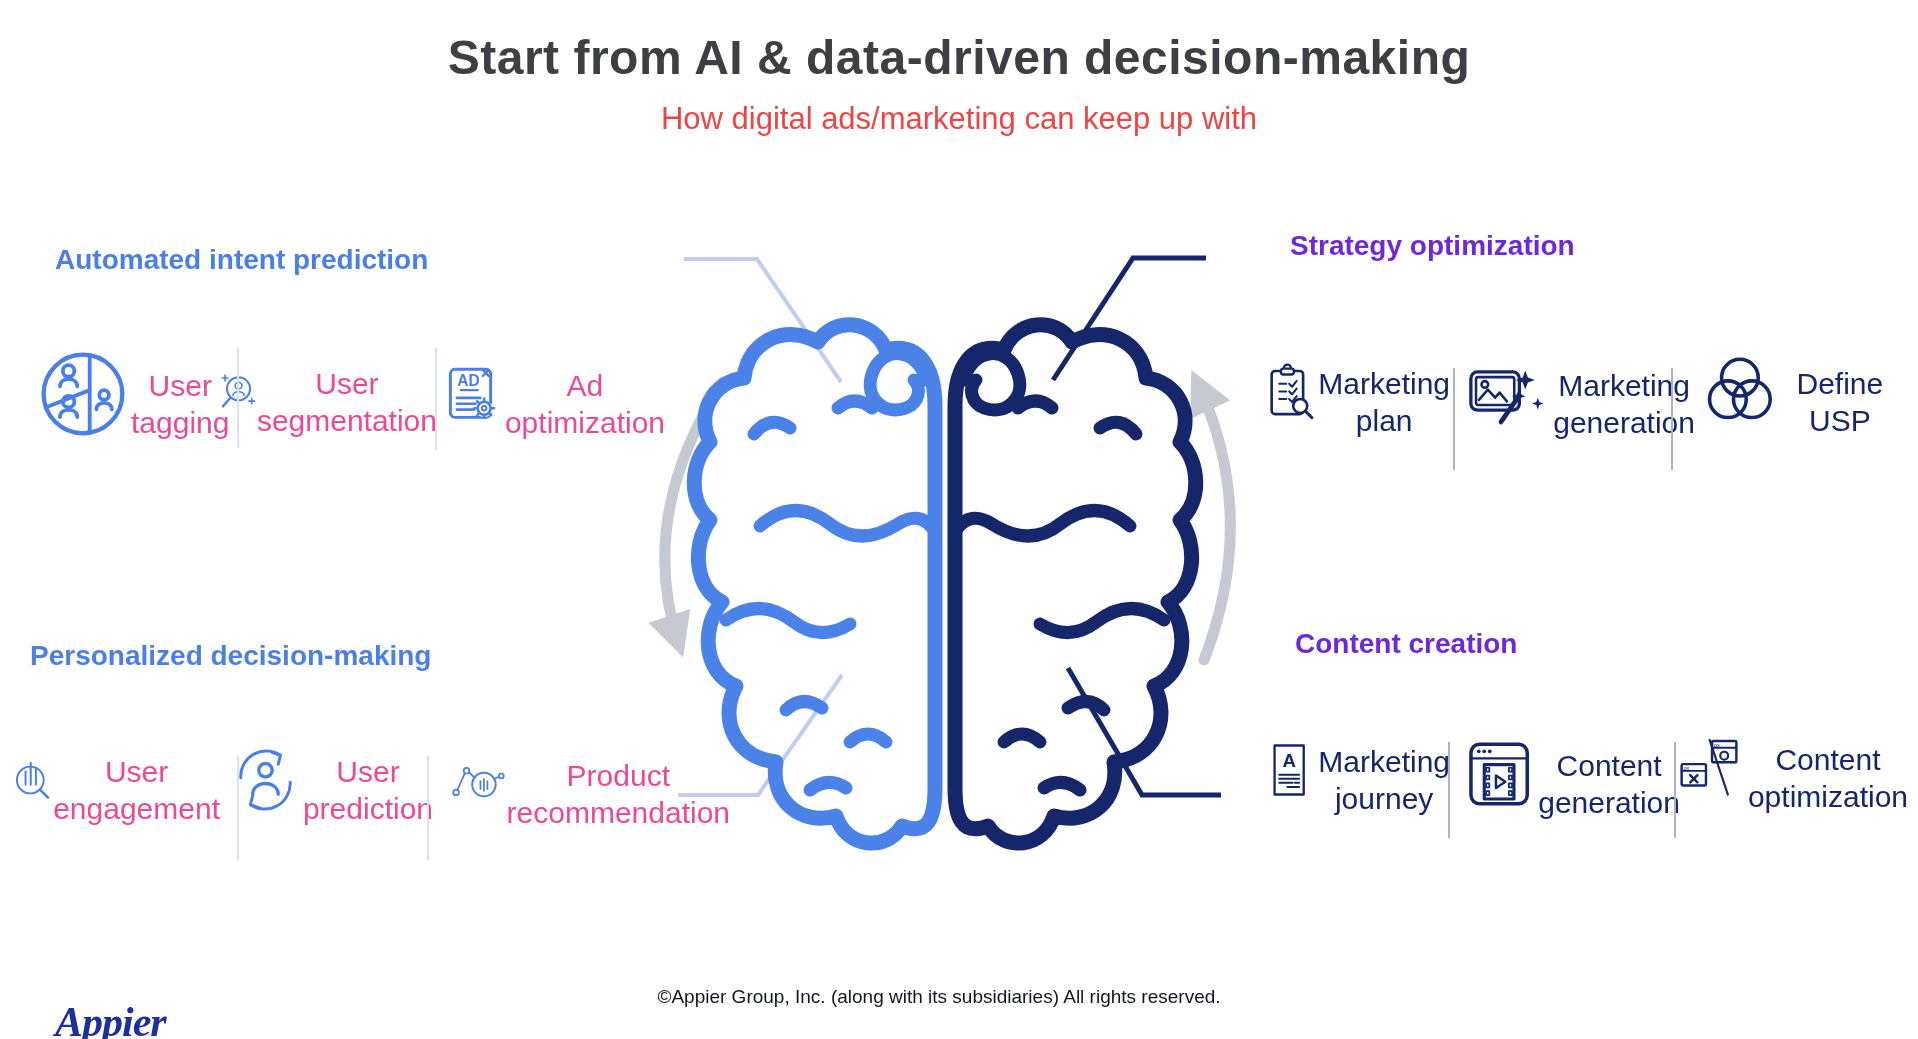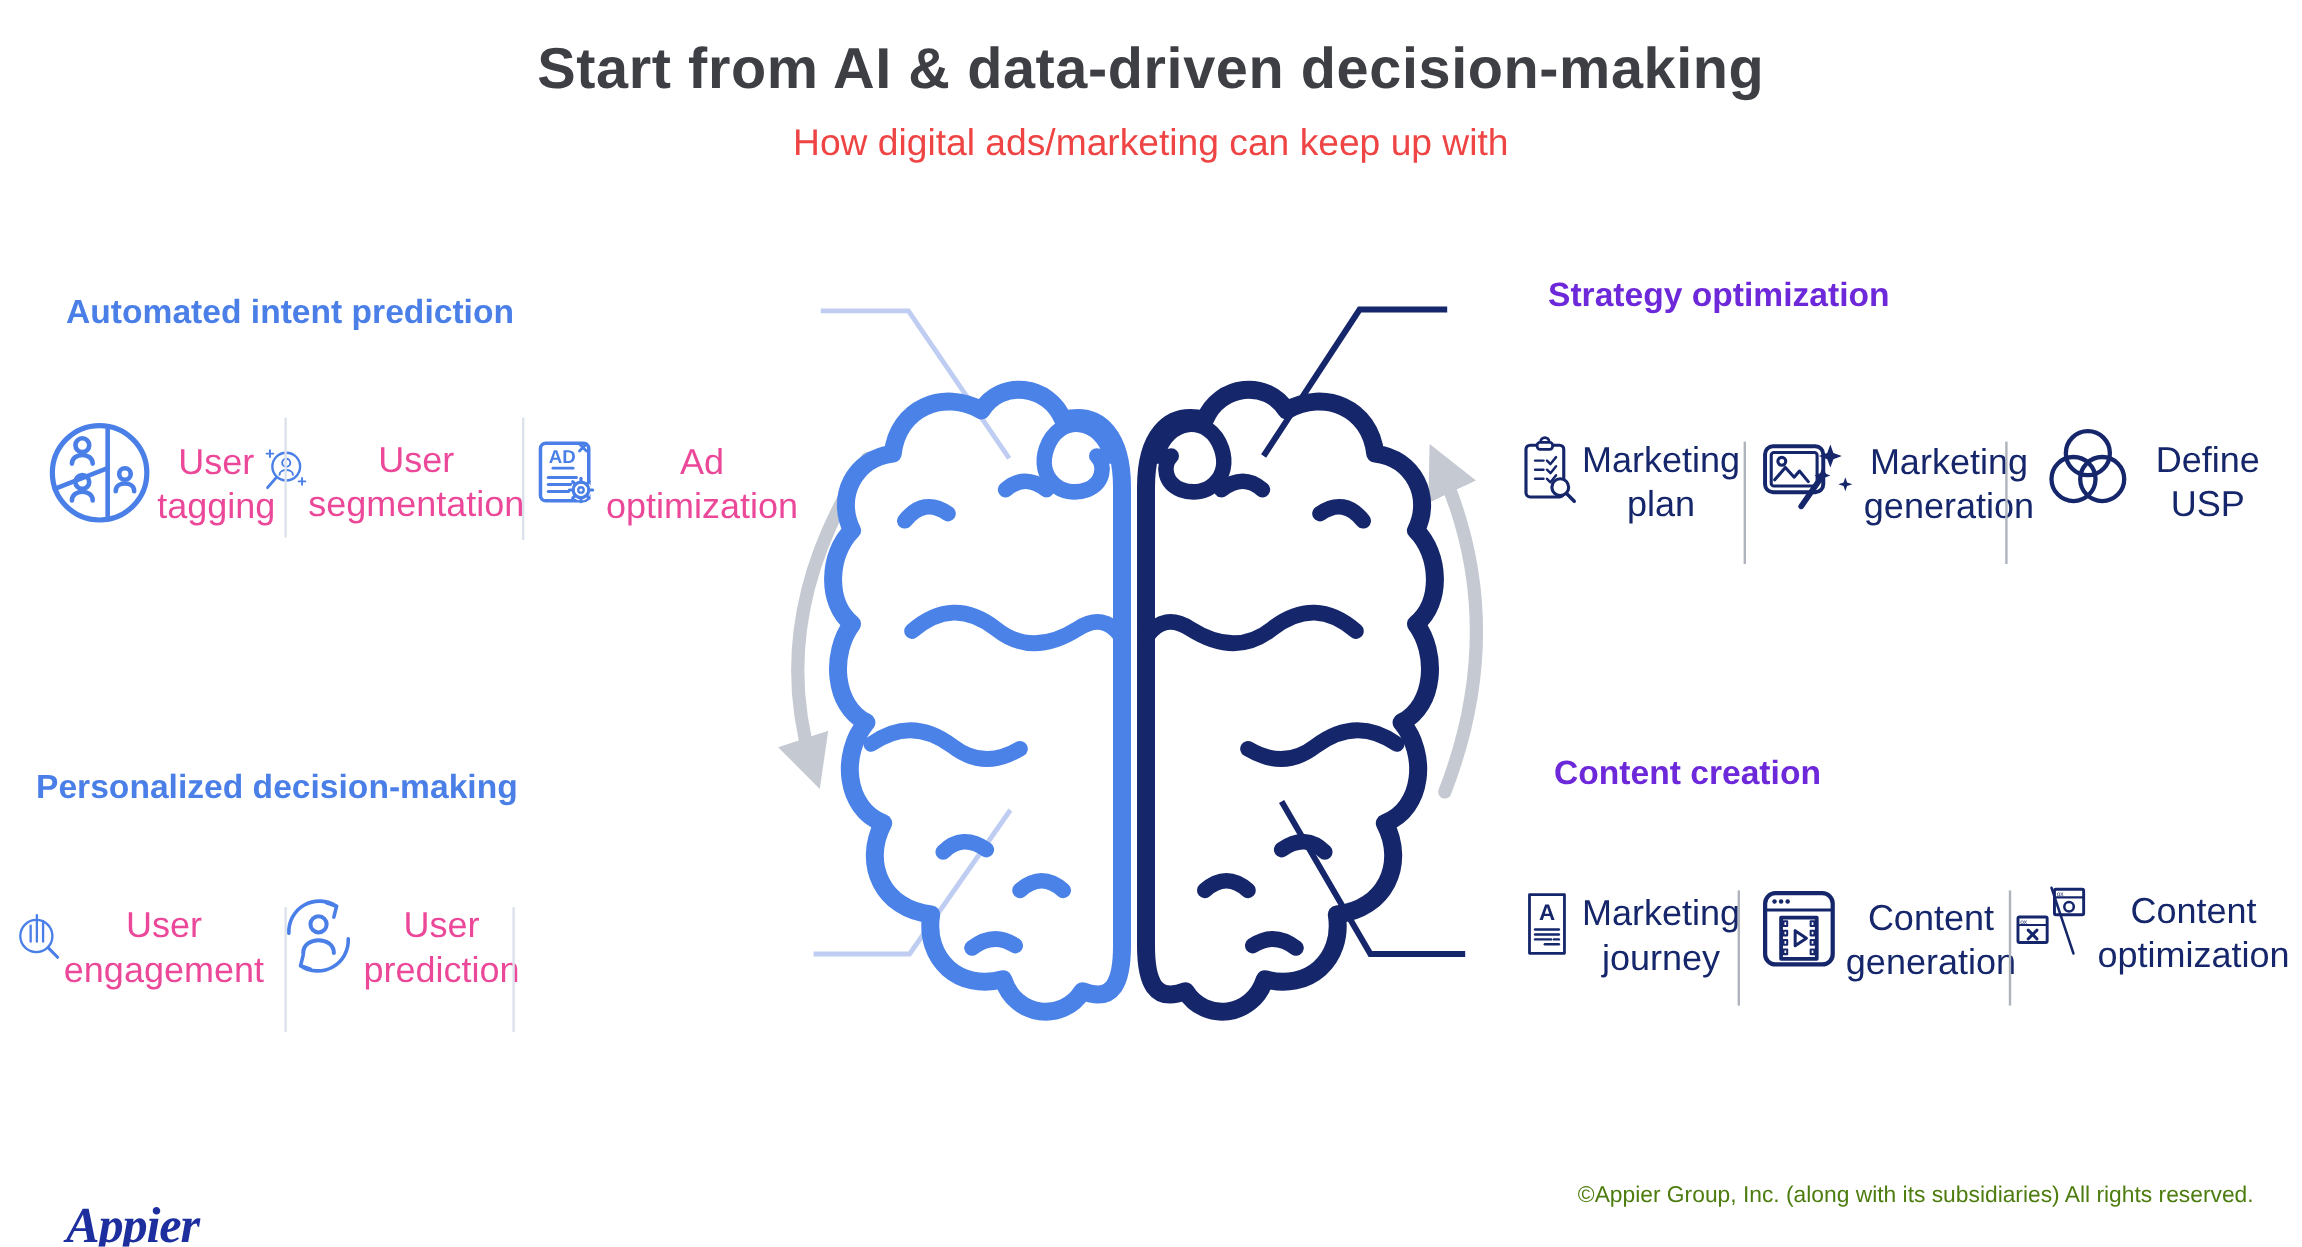--- a/index.html
+++ b/index.html
@@ -26,21 +26,21 @@
   .item.blue svg.icon{color:#4a7fe8;}
   .item.navy svg.icon{color:#15266b;}
   svg.icon *{vector-effect:none;}
   .vdiv{position:absolute;width:2px;background:#dce2ec;}
   .vdiv.dark{background:#aeb3bc;}
   .overlay{position:absolute;left:0;top:0;pointer-events:none;}
   .footer-logo{
     left:55px;top:970px;font-family:"Liberation Serif", serif;
     font-style:italic;font-weight:bold;font-size:42px;color:#1d2f9e;letter-spacing:-1px;margin-top:28px;
   }
-  .copyright{left:0;right:40px;top:986px;text-align:right;font-size:19px;color:#4d7c0f;}
+  .copyright{left:0;right:40px;top:986px;text-align:center;font-size:19px;color:#0f172a;}
 </style>
 </head>
 <body>
 
 <div id="canvas">
 
   <svg class="overlay" width="1918" height="1039" viewBox="0 0 1918 1039">
     <defs>
       <marker id="arrGray" markerWidth="4" markerHeight="4" viewBox="0 0 10 10" refX="7" refY="5" orient="auto">
         <path d="M0 0 L10 5 L0 10 Z" fill="#c5c9d1"></path>
@@ -211,20 +211,38 @@
       <path d="M 59 13 L 70 17 L 67 29" stroke-width="4"></path>
       <path d="M 83 53 A 34 34 0 0 1 30 83" stroke-width="4"></path>
       <path d="M 41 87 L 30 83 L 33 71" stroke-width="4"></path>
     </svg>
     <div class="lbl">
       <span>User</span><br>
       <span>prediction</span>
     </div>
   </div>
 
+  <div class="item blue" style="left:450px;top:736px;width:280px">
+    <svg class="icon" width="130" height="95" viewBox="0 0 130 95" stroke="currentColor" fill="none" stroke-linecap="round" stroke-linejoin="round">
+      <circle cx="78" cy="50" r="27" stroke-width="4.5"></circle>
+      <line x1="70" y1="42" x2="70" y2="60" stroke-width="4"></line>
+      <line x1="78" y1="37" x2="78" y2="64" stroke-width="4"></line>
+      <line x1="86" y1="42" x2="86" y2="60" stroke-width="4"></line>
+      <circle cx="14" cy="68" r="6.5" stroke-width="4"></circle>
+      <circle cx="38" cy="18" r="6.5" stroke-width="4"></circle>
+      <line x1="17" y1="62" x2="34" y2="24" stroke-width="4"></line>
+      <line x1="44" y1="22" x2="55" y2="33" stroke-width="4"></line>
+      <circle cx="118" cy="30" r="5.5" stroke-width="4"></circle>
+      <line x1="103" y1="36" x2="113" y2="32" stroke-width="4"></line>
+    </svg>
+    <div class="lbl">
+      <span>Product</span><br>
+      <span>recommendation</span>
+    </div>
+  </div>
 
   <div class="vdiv" style="left:237px;top:756px;height:104px"></div>
   <div class="vdiv" style="left:427px;top:756px;height:104px"></div>
 
   <div class="item navy" style="left:1260px;top:340px;width:190px">
     <svg class="icon" width="104" height="104" viewBox="0 0 100 100" stroke="currentColor" fill="none" stroke-linecap="round" stroke-linejoin="round">
       <rect x="20" y="14" width="54" height="74" rx="6" stroke-width="4.5"></rect>
       <circle cx="47" cy="9" r="6" stroke-width="4"></circle>
       <rect x="36" y="10" width="22" height="10" rx="4" stroke-width="4" fill="#ffffff"></rect>
       <line x1="33" y1="36" x2="45" y2="36" stroke-width="3.5"></line>

